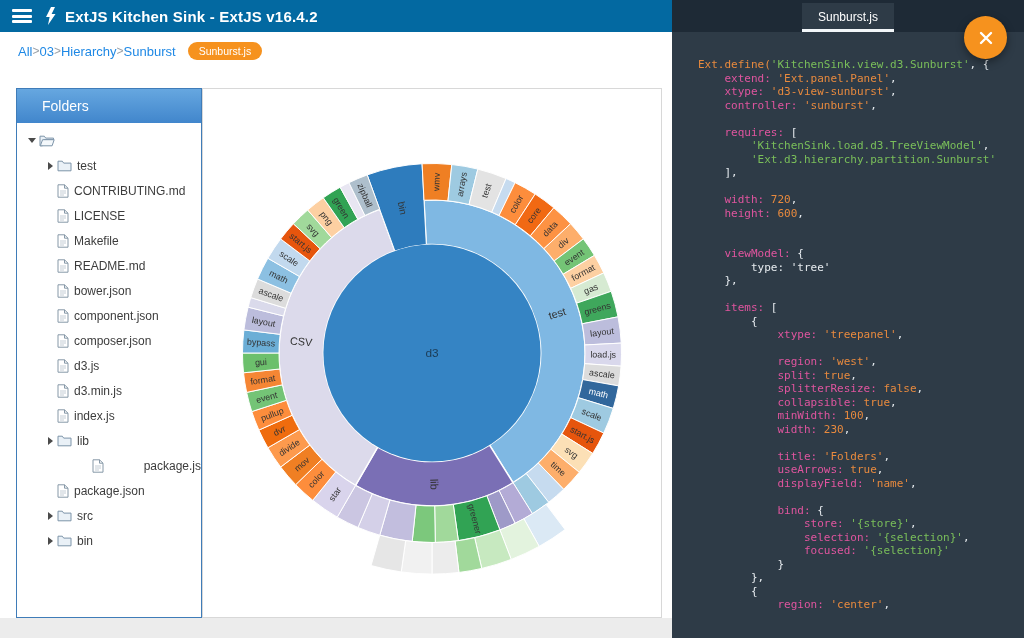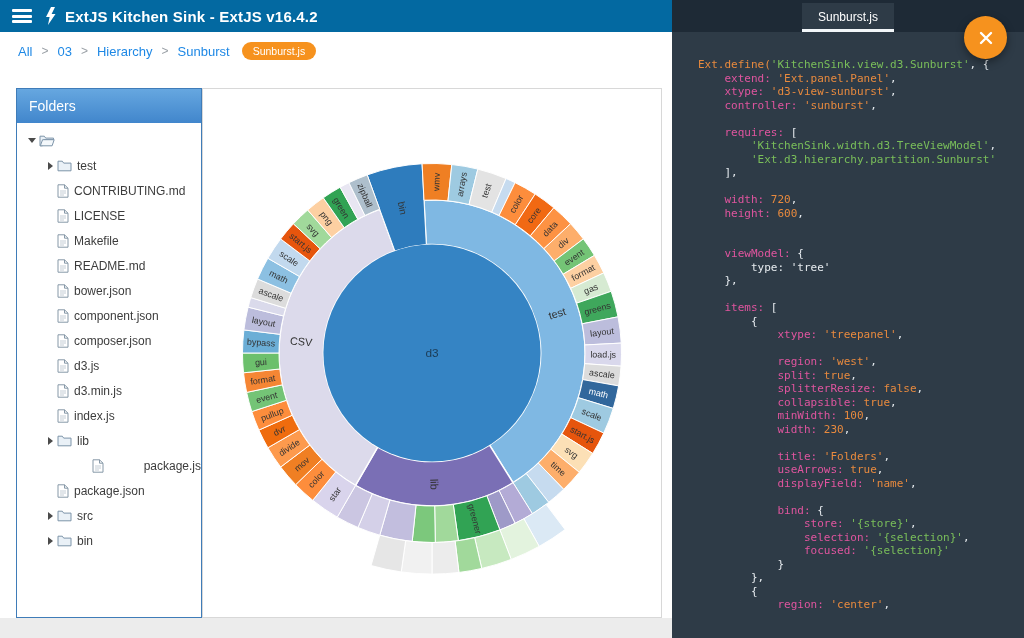--- a/index.html
+++ b/index.html
@@ -29,35 +29,35 @@
     position:absolute;left:964px;top:16px;width:43px;height:43px;border-radius:50%;
     background:#f6921e;box-shadow:0 3px 8px rgba(0,0,0,.4);
     display:flex;align-items:center;justify-content:center;cursor:pointer;z-index:20;
   }
   
   .left-area{position:absolute;left:0;top:32px;width:672px;height:586px;background:#fff;}
   .breadcrumb-bar{
     position:absolute;left:0;top:32px;width:672px;height:38px;background:#fff;
     display:flex;align-items:center;padding-left:18px;box-sizing:border-box;font-size:13px;
   }
-  .bc-items{display:flex;align-items:center;gap:9px;}
+  .bc-items{display:flex;align-items:center;}
   .bc-link{color:#1e88e5;cursor:pointer;}
   .bc-sep{color:#9aa0a6;font-size:12px;}
   .badge{
     margin-left:12px;background:#f6921e;color:#fff;font-size:10.5px;
     padding:3px 11px;border-radius:10px;cursor:pointer;
   }
   
   .folders-panel{
     position:absolute;left:16px;top:88px;width:186px;height:530px;
     border:1px solid #3f7cb8;background:#fff;display:flex;flex-direction:column;box-sizing:border-box;
   }
   .folders-header{
     height:34px;min-height:34px;background:linear-gradient(#66a7e0,#4186cc);
-    color:#fff;font-size:14px;display:flex;align-items:center;padding-left:12px;
+    color:#fff;font-size:14px;display:flex;align-items:center;padding-left:25px;
   }
   .tree{flex:1;overflow:hidden;padding-top:5px;}
   .tree-row{height:25px;display:flex;align-items:center;font-size:12px;color:#3c3c3c;cursor:pointer;white-space:nowrap;}
   .tree-row .arrow{width:14px;display:flex;justify-content:center;align-items:center;flex:none;}
   .tri-right{width:0;height:0;border-left:5px solid #4a4a4a;border-top:4px solid transparent;border-bottom:4px solid transparent;}
   .tri-down{width:0;height:0;border-top:5px solid #4a4a4a;border-left:4px solid transparent;border-right:4px solid transparent;}
   .tree-row .ticon{display:flex;align-items:center;margin-right:5px;flex:none;}
   
   .chart-panel{
     position:absolute;left:202px;top:88px;width:460px;height:530px;background:#fff;
@@ -429,21 +429,21 @@
 </div>
 
 <div class="code-panel">
   <div>
       <div class="code-line"><span class="tk-s">Ext.define(</span><span class="tk-g">'KitchenSink.view.d3.Sunburst'</span><span class="tk-p">, {</span></div>
       <div class="code-line"><span class="tk-p">    </span><span class="tk-k">extend: </span><span class="tk-s">'Ext.panel.Panel'</span><span class="tk-p">,</span></div>
       <div class="code-line"><span class="tk-p">    </span><span class="tk-k">xtype: </span><span class="tk-s">'d3-view-sunburst'</span><span class="tk-p">,</span></div>
       <div class="code-line"><span class="tk-p">    </span><span class="tk-k">controller: </span><span class="tk-s">'sunburst'</span><span class="tk-p">,</span></div>
       <div class="code-line">&nbsp;</div>
       <div class="code-line"><span class="tk-p">    </span><span class="tk-k">requires: </span><span class="tk-p">[</span></div>
-      <div class="code-line"><span class="tk-p">        </span><span class="tk-g">'KitchenSink.width.d3.TreeViewModel'</span><span class="tk-p">,</span></div>
+      <div class="code-line"><span class="tk-p">        </span><span class="tk-g">'KitchenSink.load.d3.TreeViewModel'</span><span class="tk-p">,</span></div>
       <div class="code-line"><span class="tk-p">        </span><span class="tk-g">'Ext.d3.hierarchy.partition.Sunburst'</span></div>
       <div class="code-line"><span class="tk-p">    ],</span></div>
       <div class="code-line">&nbsp;</div>
       <div class="code-line"><span class="tk-p">    </span><span class="tk-k">width: </span><span class="tk-s">720</span><span class="tk-p">,</span></div>
       <div class="code-line"><span class="tk-p">    </span><span class="tk-k">height: </span><span class="tk-s">600</span><span class="tk-p">,</span></div>
       <div class="code-line">&nbsp;</div>
       <div class="code-line">&nbsp;</div>
       <div class="code-line"><span class="tk-p">    </span><span class="tk-k">viewModel: </span><span class="tk-p">{</span></div>
       <div class="code-line"><span class="tk-p">        type: 'tree'</span></div>
       <div class="code-line"><span class="tk-p">    },</span></div>

